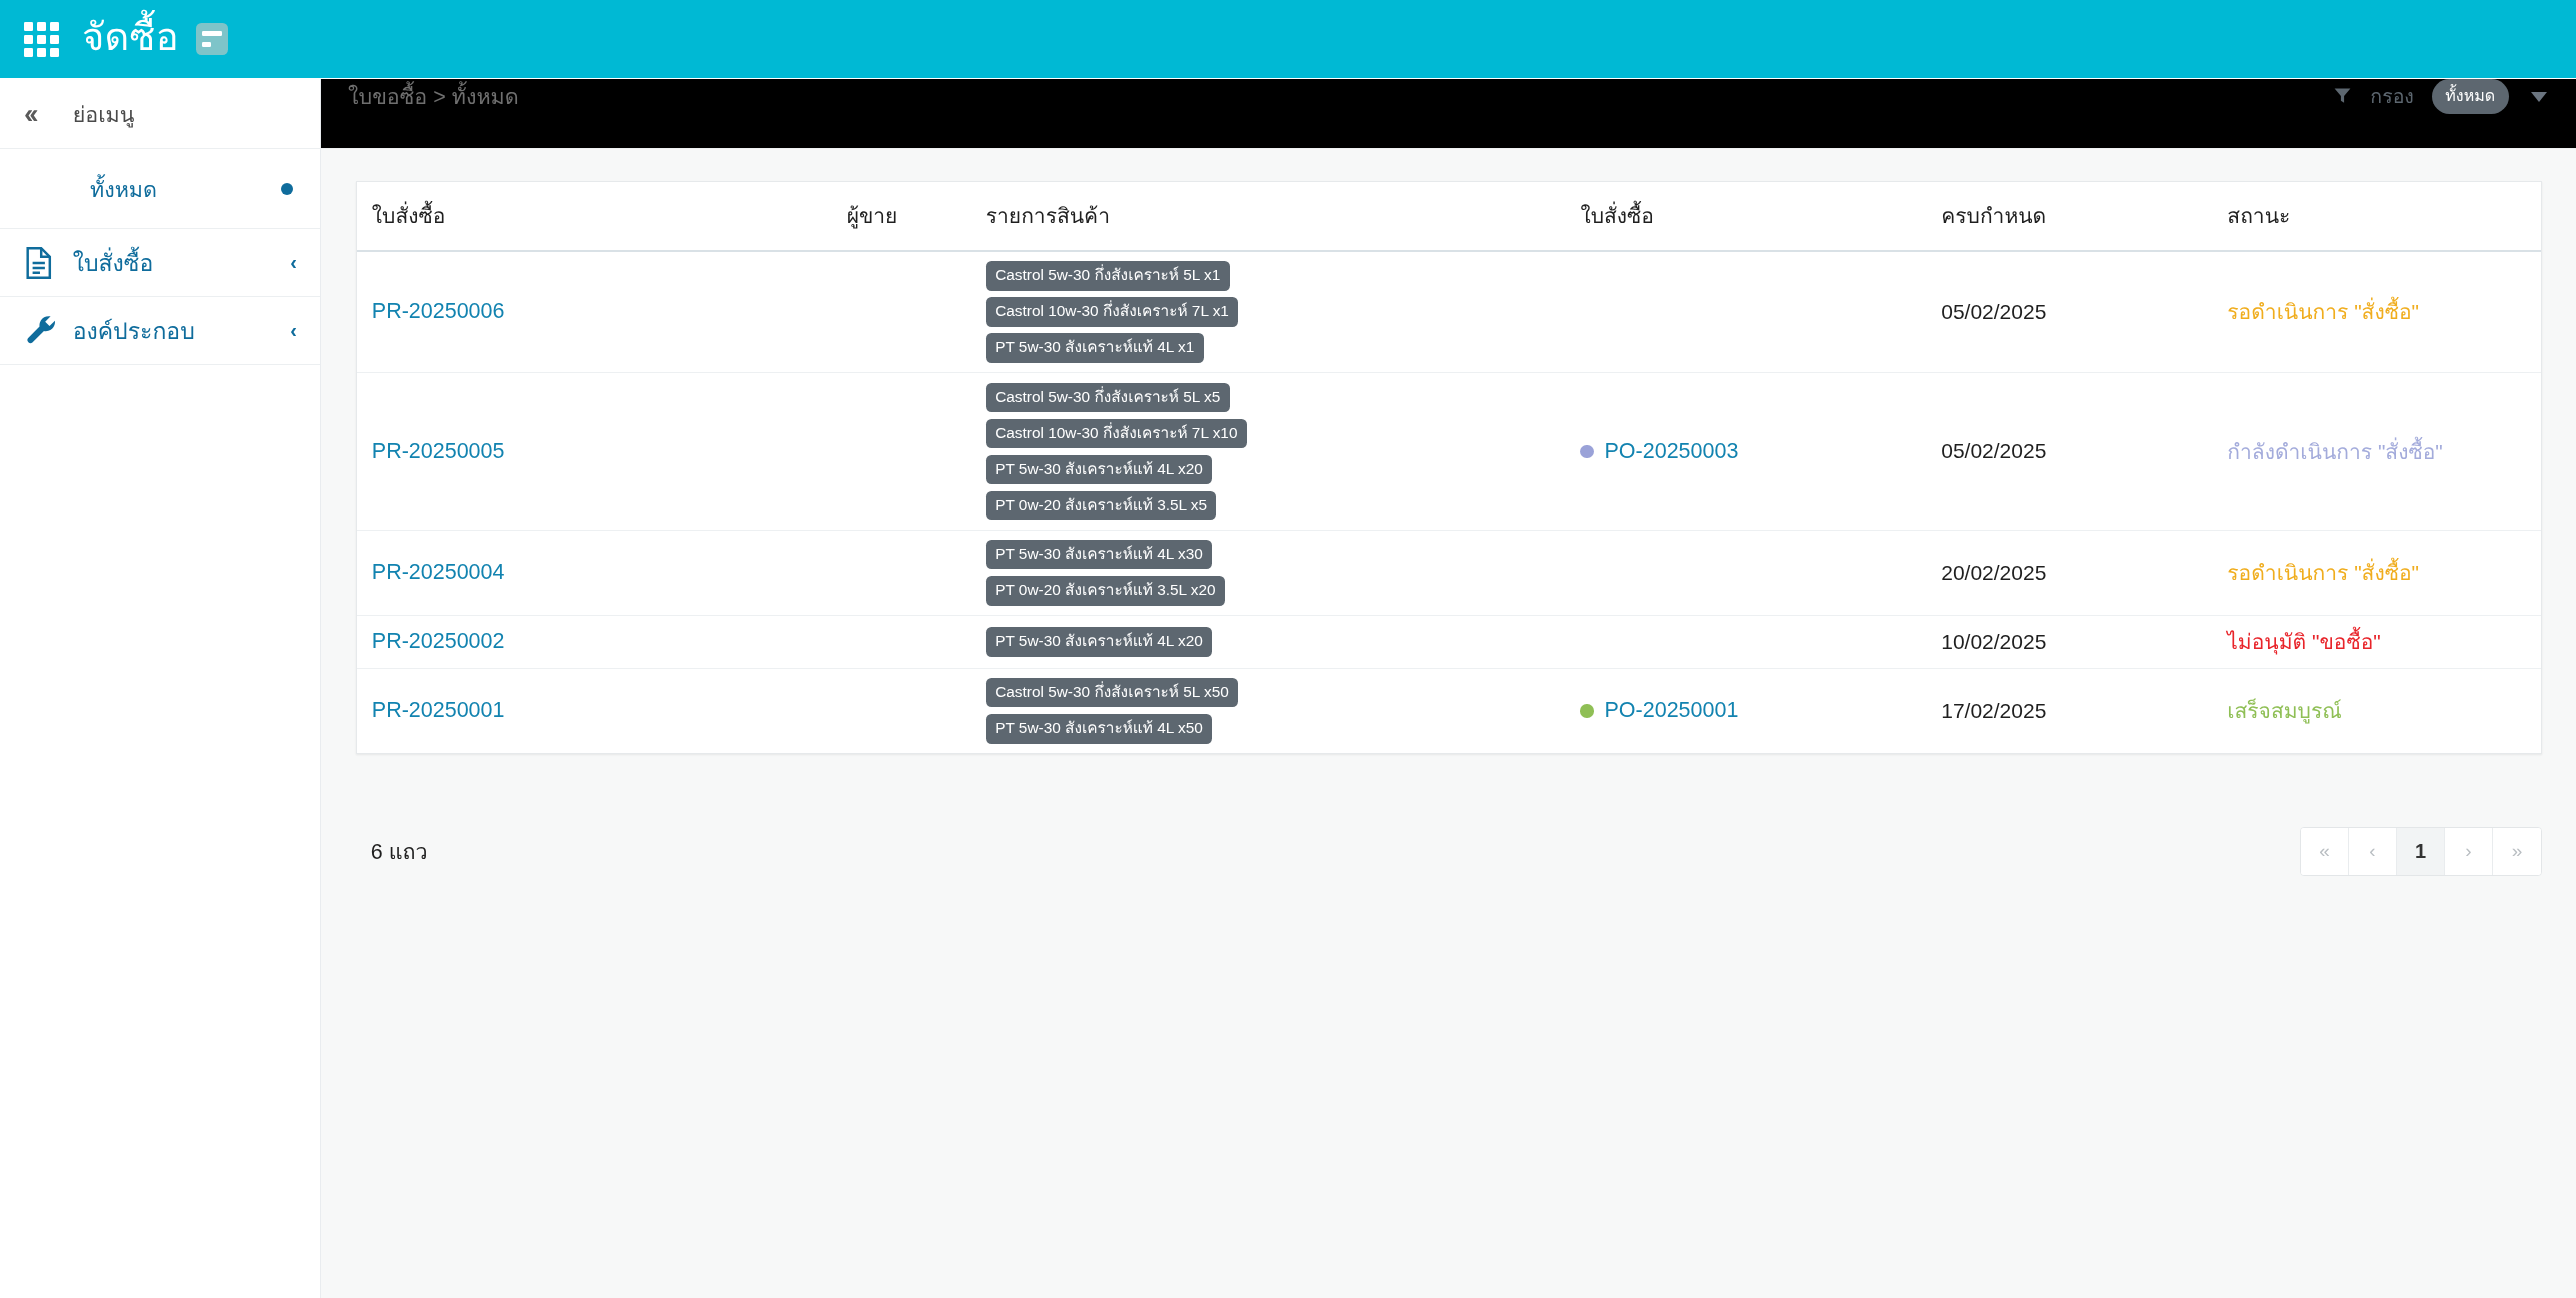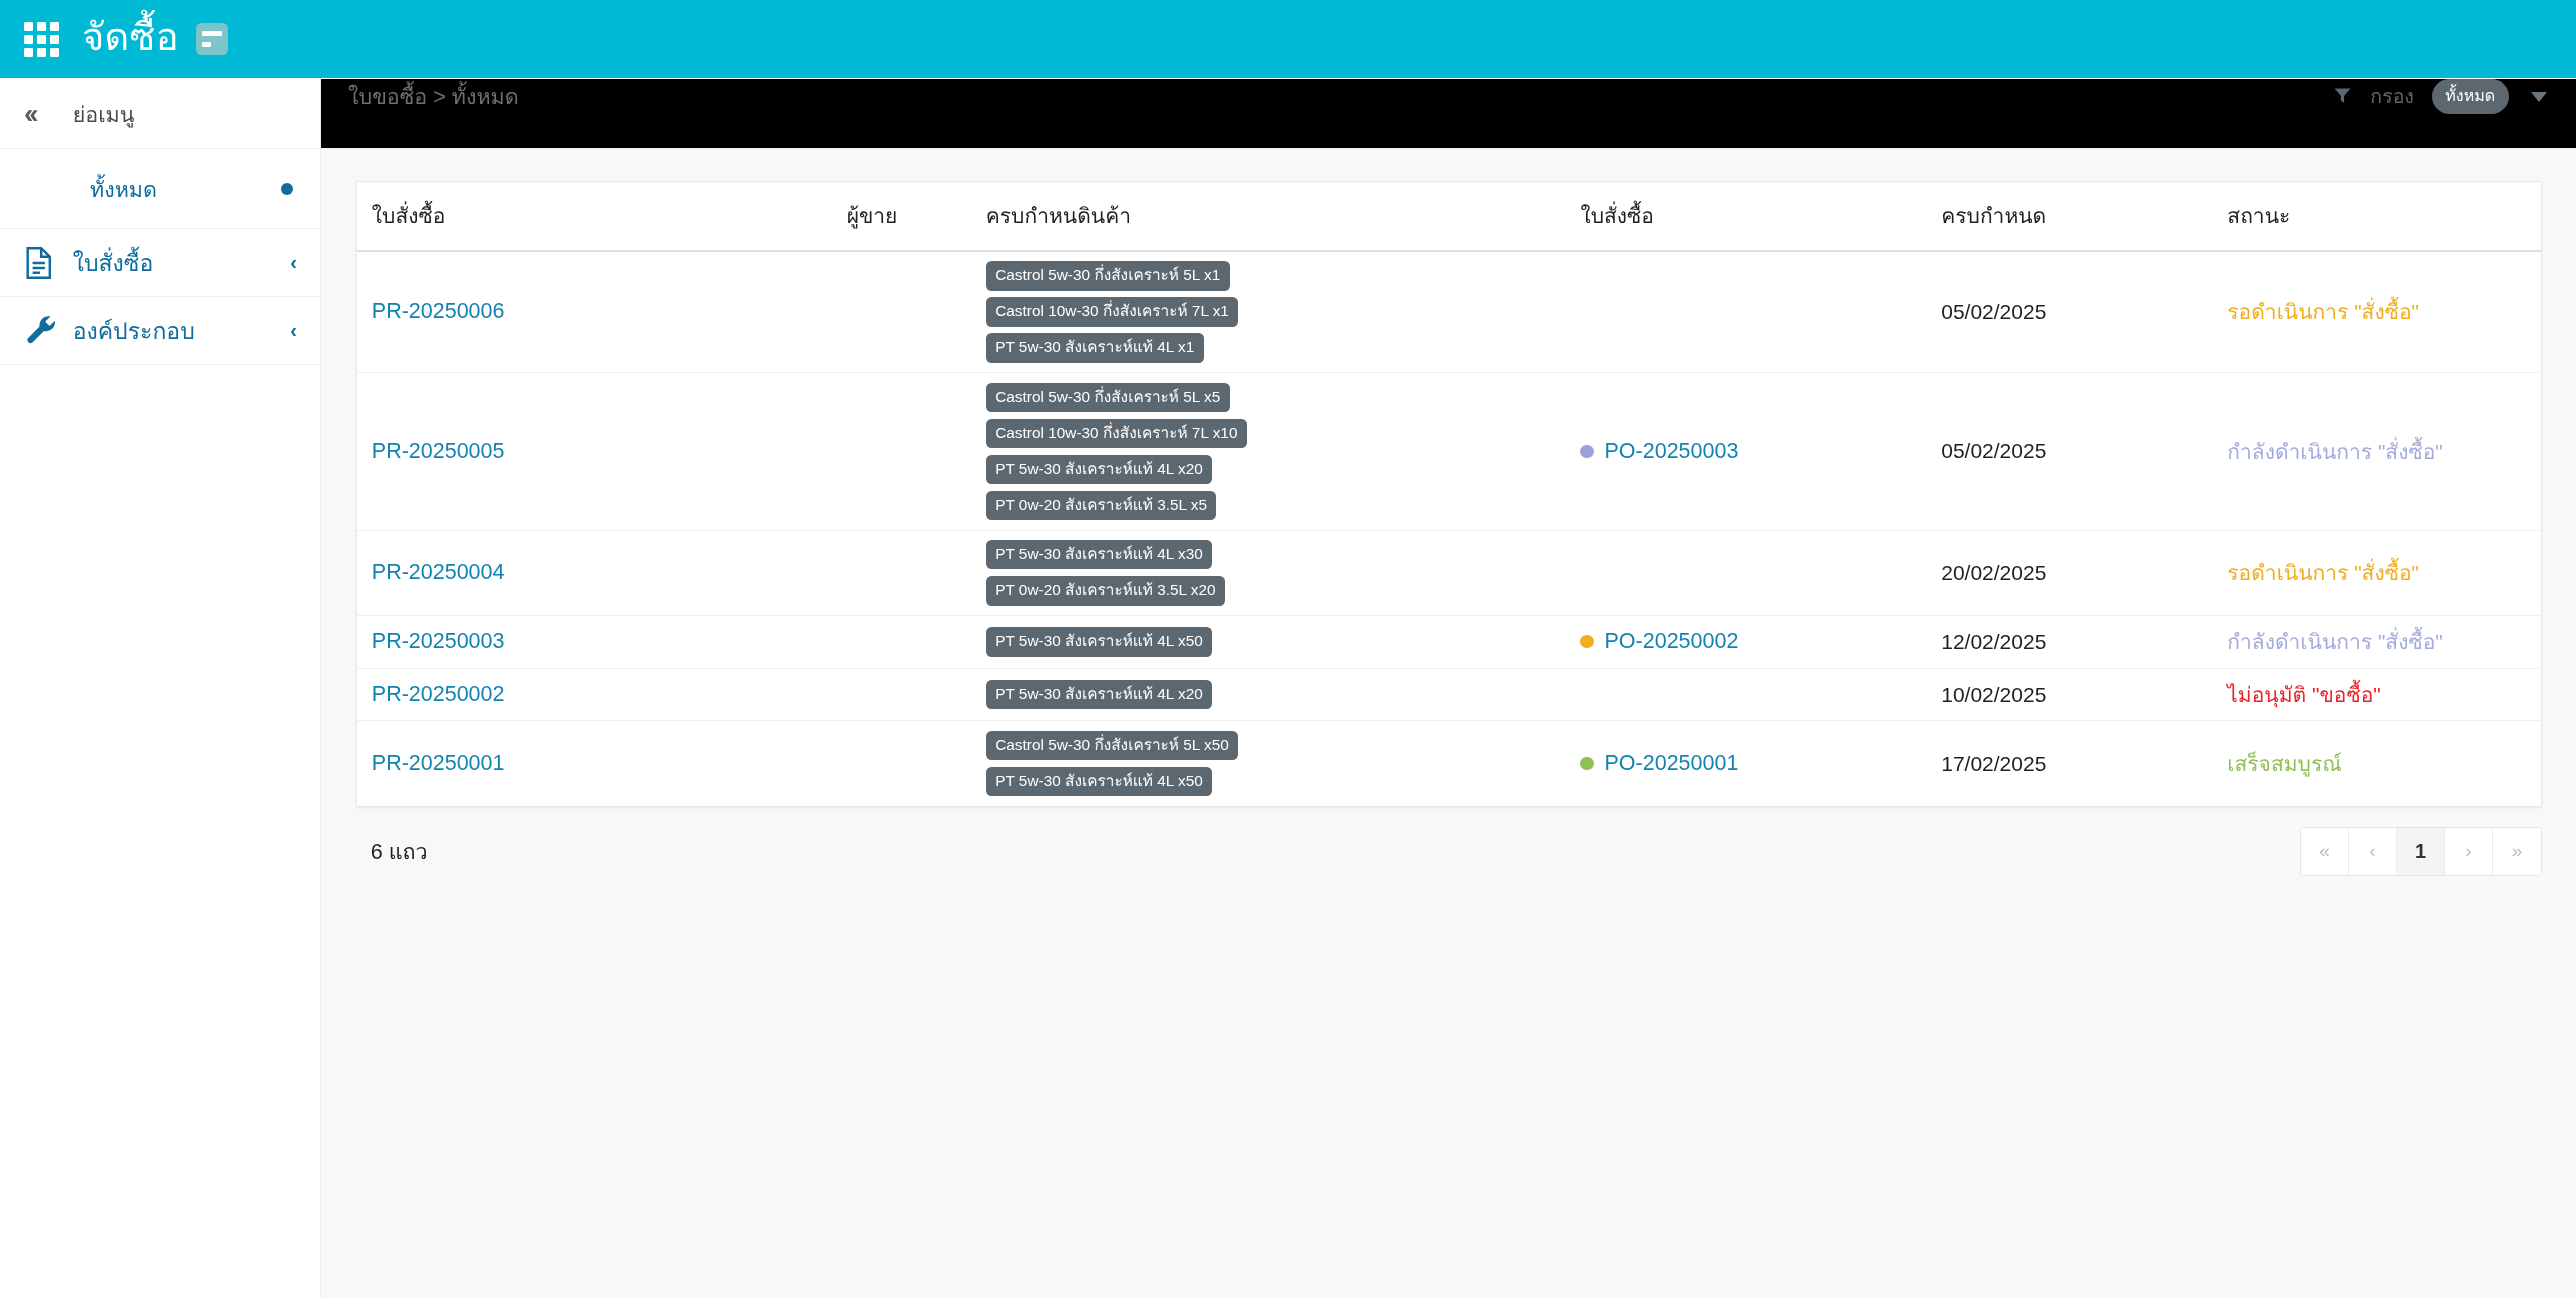--- a/index.html
+++ b/index.html
@@ -265,21 +265,21 @@
       <span class="filter-caret"></span>
     </div>
   </div>
 
   <div class="card">
     <table>
       <thead>
         <tr>
           <th class="c-pr">ใบสั่งซื้อ</th>
           <th class="c-ven">ผู้ขาย</th>
-          <th class="c-items">ครบกำหนดินค้า</th>
+          <th class="c-items">รายการสินค้า</th>
           <th class="c-po">ใบสั่งซื้อ</th>
           <th class="c-due">ครบกำหนด</th>
           <th class="c-st">สถานะ</th>
         </tr>
       </thead>
       <tbody id="tbody">
           <tr>
             <td class="c-pr"><a class="pr-link" href="#">PR-20250006</a></td>
             <td class="c-ven"></td>
             <td class="c-items">
@@ -318,37 +318,20 @@
             <td class="c-ven"></td>
             <td class="c-items">
               <div class="tags">
                 <span class="tag">PT 5w-30 สังเคราะห์แท้ 4L  x30</span>
                 <span class="tag">PT 0w-20 สังเคราะห์แท้ 3.5L  x20</span>
               </div>
             </td>
             <td class="c-po"></td>
             <td class="c-due">20/02/2025</td>
             <td class="c-st"><span class="status" style="color: rgb(240, 173, 30);">รอดำเนินการ "สั่งซื้อ"</span></td>
-          </tr>
-          <tr>
-            <td class="c-pr"><a class="pr-link" href="#">PR-20250003</a></td>
-            <td class="c-ven"></td>
-            <td class="c-items">
-              <div class="tags">
-                <span class="tag">PT 5w-30 สังเคราะห์แท้ 4L  x50</span>
-              </div>
-            </td>
-            <td class="c-po">
-              <div class="po-cell">
-                <span class="po-dot" style="background: rgb(240, 173, 30);"></span>
-                <a class="po-link" href="#">PO-20250002</a>
-              </div>
-            </td>
-            <td class="c-due">12/02/2025</td>
-            <td class="c-st"><span class="status" style="color: rgb(163, 171, 219);">กำลังดำเนินการ "สั่งซื้อ"</span></td>
           </tr>
           <tr>
             <td class="c-pr"><a class="pr-link" href="#">PR-20250002</a></td>
             <td class="c-ven"></td>
             <td class="c-items">
               <div class="tags">
                 <span class="tag">PT 5w-30 สังเคราะห์แท้ 4L  x20</span>
               </div>
             </td>
             <td class="c-po"></td>

